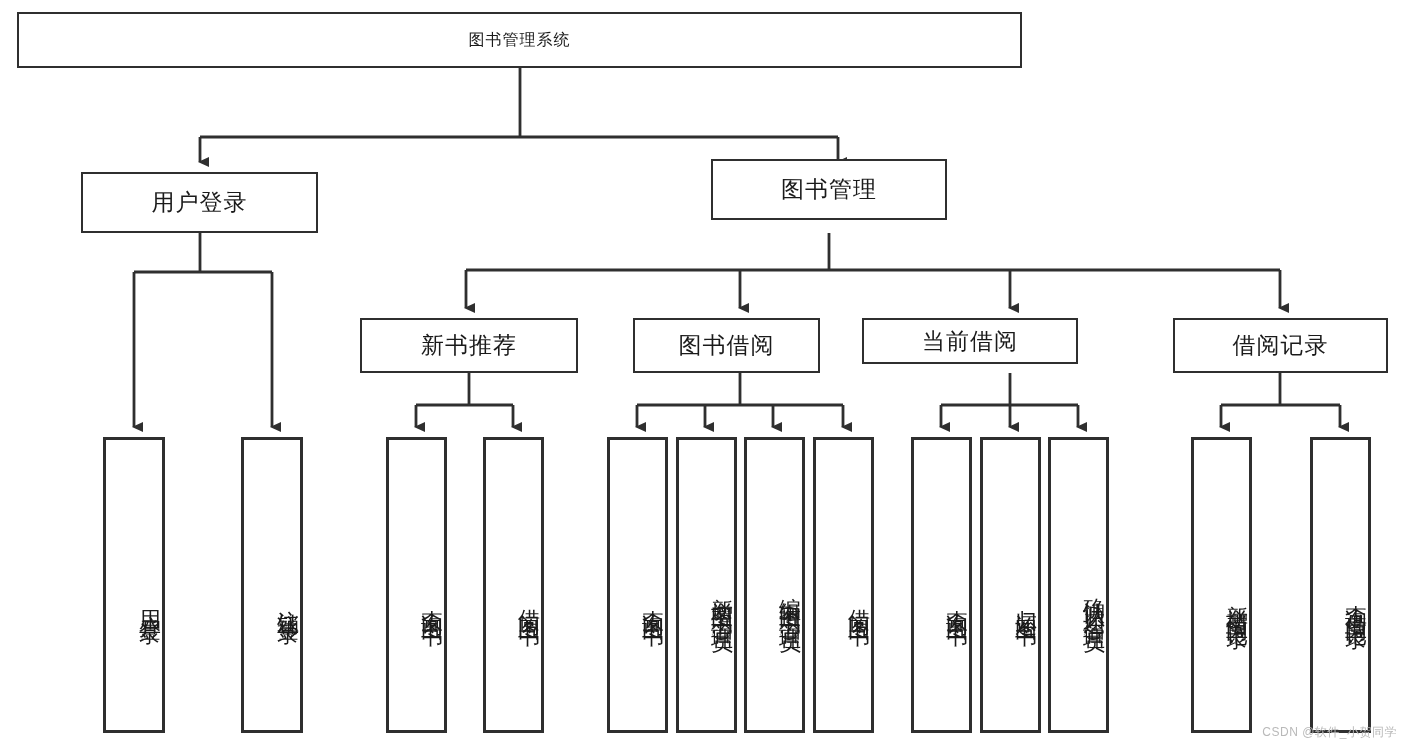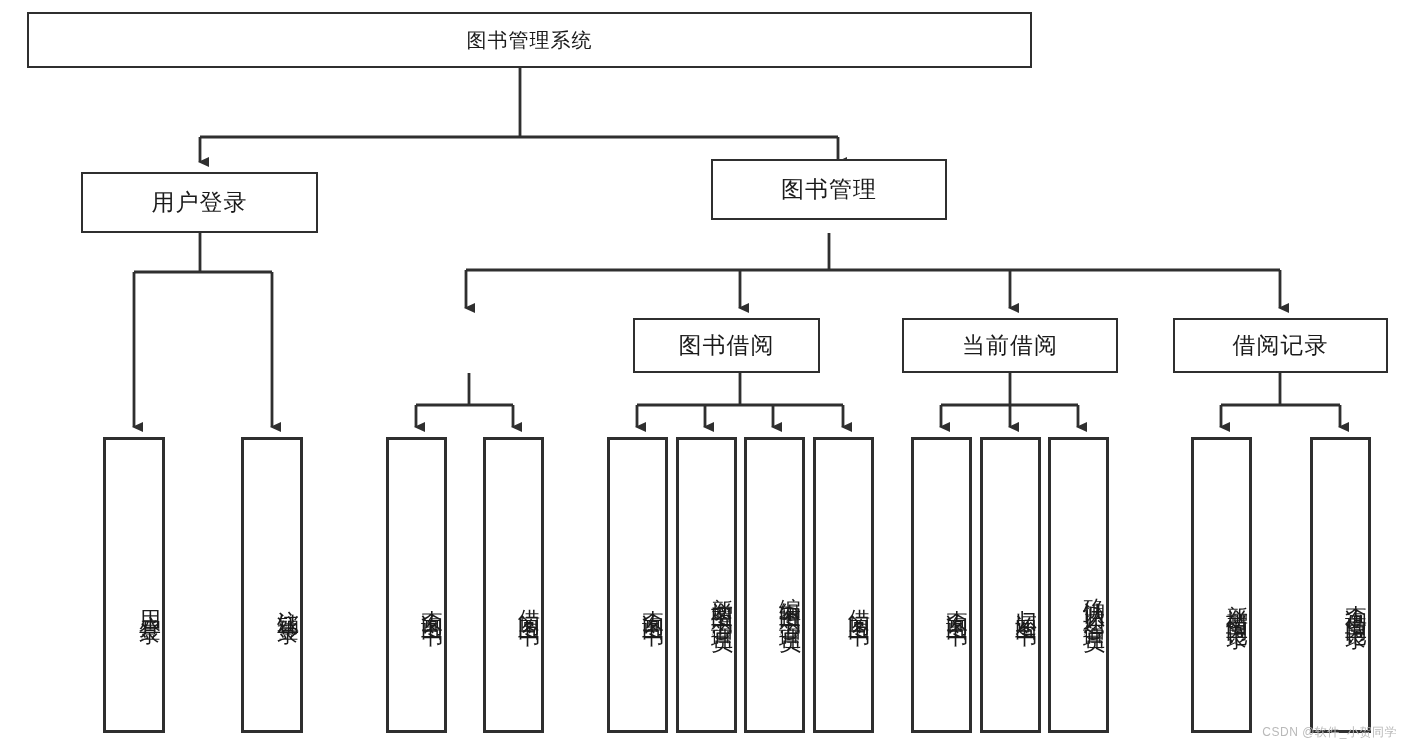--- a/index.html
+++ b/index.html
@@ -2,21 +2,21 @@
 <html><head>
 <meta charset="utf-8">
 <style>
   html,body{margin:0;padding:0;background:#ffffff;}
   body{font-family:"Liberation Sans","DejaVu Sans",sans-serif;}
   #canvas{position:relative;width:1405px;height:747px;background:#fff;overflow:hidden;}
   #edges{position:absolute;left:0;top:0;width:1405px;height:747px;}
   .node{position:absolute;background:#ffffff;border:2.5px solid #2f2f2f;box-sizing:border-box;
         display:flex;align-items:center;justify-content:center;color:#1a1a1a;}
   .node.h{font-size:23px;letter-spacing:1px;}
-  .node.root{font-size:20px;margin-left:10px;}
+  .node.root{font-size:16px;}
   .node.v{writing-mode:vertical-rl;text-orientation:upright;font-size:22px;
           letter-spacing:5px;line-height:1.05;padding-top:34px;align-items:flex-start;justify-content:center;
           border-width:3px;}
   .wm{position:absolute;right:8px;bottom:6px;font-size:12px;color:#b9b9b9;letter-spacing:.5px;
       white-space:nowrap;}
 </style>
 </head>
 <body>
 
 <div id="canvas">
@@ -69,22 +69,23 @@
       <path d="M1221,405 L1221,427" marker-end="url(#ah)"></path>
       <path d="M1340,405 L1340,427" marker-end="url(#ah)"></path>
     </g>
   </svg>
 
   <div class="node h root" style="left:17px;top:12px;width:1005px;height:56px;">图书管理系统</div>
 
   <div class="node h" style="left:81px;top:172px;width:237px;height:61px;">用户登录</div>
   <div class="node h" style="left:711px;top:159px;width:236px;height:61px;">图书管理</div>
 
+  <div class="node h" style="left:360px;top:318px;width:218px;height:55px;">新书推荐</div>
   <div class="node h" style="left:633px;top:318px;width:187px;height:55px;">图书借阅</div>
-  <div class="node h" style="left:902px;top:318px;width:216px;height:55px;">当前借阅</div>
+  <div class="node h" style="left:862px;top:318px;width:216px;height:46px;">当前借阅</div>
   <div class="node h" style="left:1173px;top:318px;width:215px;height:55px;">借阅记录</div>
 
   <div class="node v" style="left:103px;top:437px;width:62px;height:296px;">用户登录</div>
   <div class="node v" style="left:241px;top:437px;width:62px;height:296px;">注销登录</div>
 
   <div class="node v" style="left:386px;top:437px;width:61px;height:296px;">查询图书</div>
   <div class="node v" style="left:483px;top:437px;width:61px;height:296px;">借阅图书</div>
 
   <div class="node v" style="left:607px;top:437px;width:61px;height:296px;">查询图书</div>
   <div class="node v" style="left:676px;top:437px;width:61px;height:296px;">新增图书（管理员）</div>

